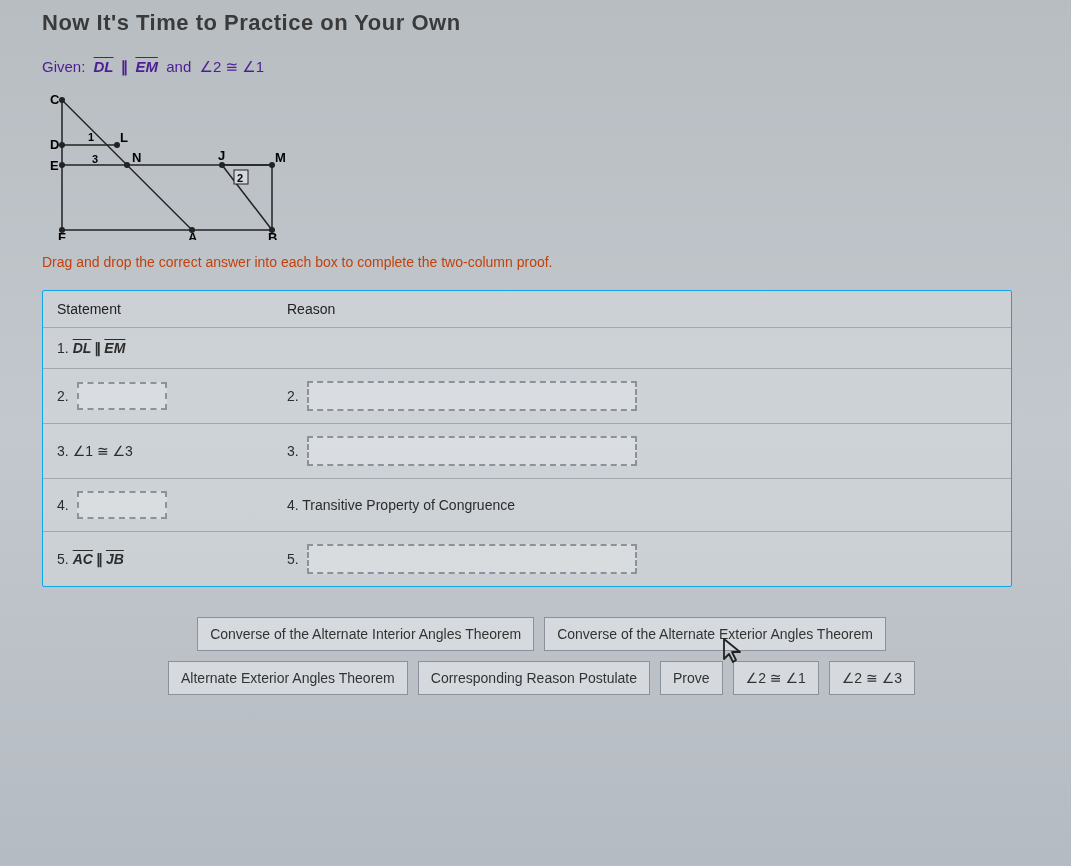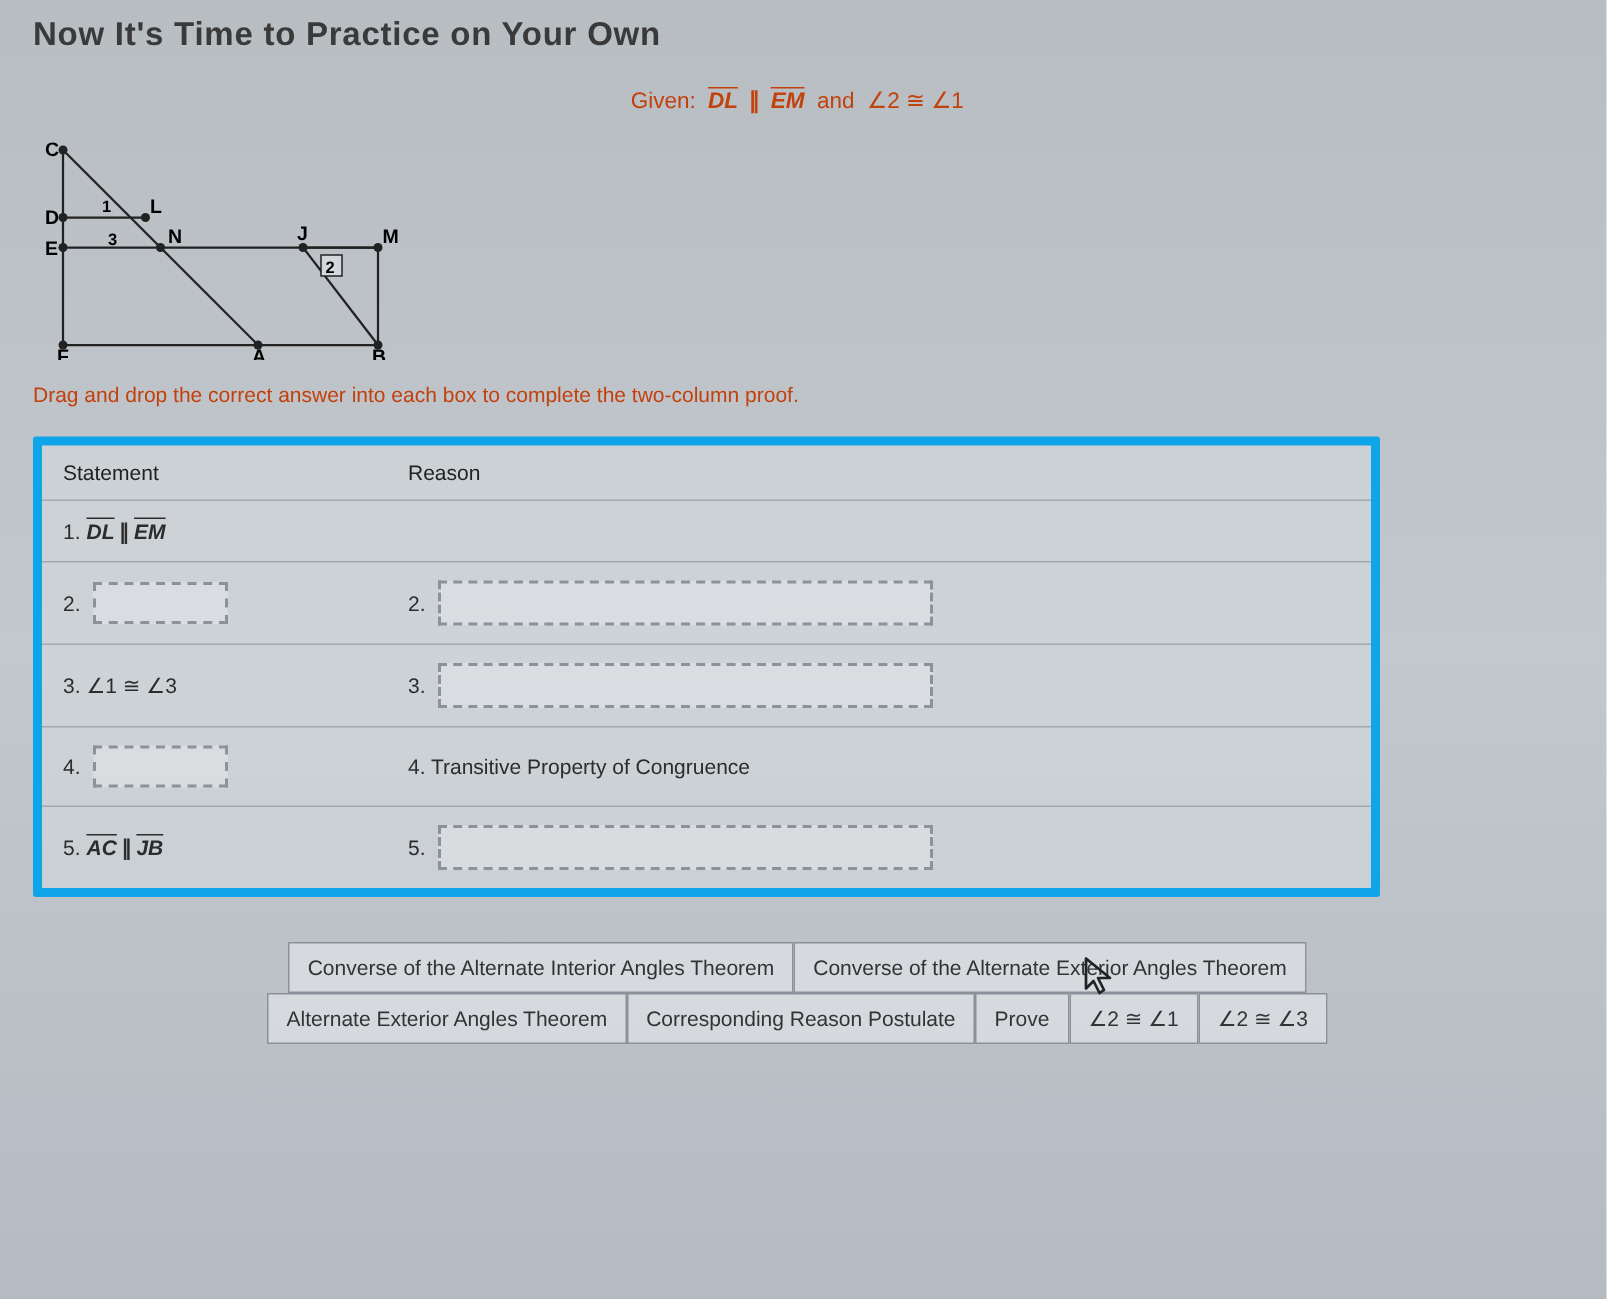--- a/index.html
+++ b/index.html
@@ -7,49 +7,49 @@
       font-family: Arial, Verdana, sans-serif;
       background: linear-gradient(180deg, #b8bdc2 0%, #c2c8cd 50%, #b5bbc2 100%);
       width: 1071px;
       height: 866px;
       padding: 0;
       color: #2c2c2c;
       position: relative;
       overflow: hidden;
     }
     .content {
-      padding: 10px 30px 20px 22px;
+      padding: 10px 30px 20px 42px;
     }
     .page-title-partial {
       font-size: 22px;
       font-weight: bold;
       color: #3a3a3a;
       margin-bottom: 22px;
       padding-top: 0;
       letter-spacing: 0.5px;
     }
-    .given-prove { font-size: 15px; margin-bottom: 10px; color: #c2410c; text-align: center; }
+    .given-prove { font-size: 15px; margin-bottom: 10px; color: #4c1d95; }
     .given-prove .label { margin-right: 4px; }
     .overline { text-decoration: overline; font-style: italic; font-weight: bold; }
     .parallel-sym { font-weight: bold; padding: 0 3px; }
     .angle-sym::before { content: "∠"; }
     .figure-area {
       margin: 14px 0 10px 0;
     }
     .instruction {
       font-size: 14px;
       color: #c2410c;
       margin: 10px 0 18px 0;
     }
     .proof-table {
-      border: 6px solid #0ea5e9;
+      border: 1px solid #0ea5e9;
       background: rgba(230,233,236,0.35);
       border-radius: 2px;
       padding: 0;
-      width: 898px;
+      width: 970px;
       margin-top: 20px;
     }
     .proof-row {
       display: flex;
       border-bottom: 1px solid #a1a8b0;
     }
     .proof-row:last-child { border-bottom: none; }
     .proof-cell-left {
       width: 230px;
       padding: 12px 14px;
@@ -79,20 +79,21 @@
       margin-left: 4px;
       display: inline-block;
       vertical-align: middle;
     }
     .drop-target.long { min-width: 330px; height: 30px; }
     .row-num { margin-right: 4px; }
     .tiles-area {
       margin-top: 30px;
       display: flex;
       flex-wrap: wrap;
+      gap: 10px;
       justify-content: center;
       padding: 0 60px;
     }
     .tile {
       border: 1px solid #8b919a;
       background: rgba(225,228,232,0.7);
       padding: 8px 12px;
       font-size: 14px;
       cursor: grab;
       color: #333;

